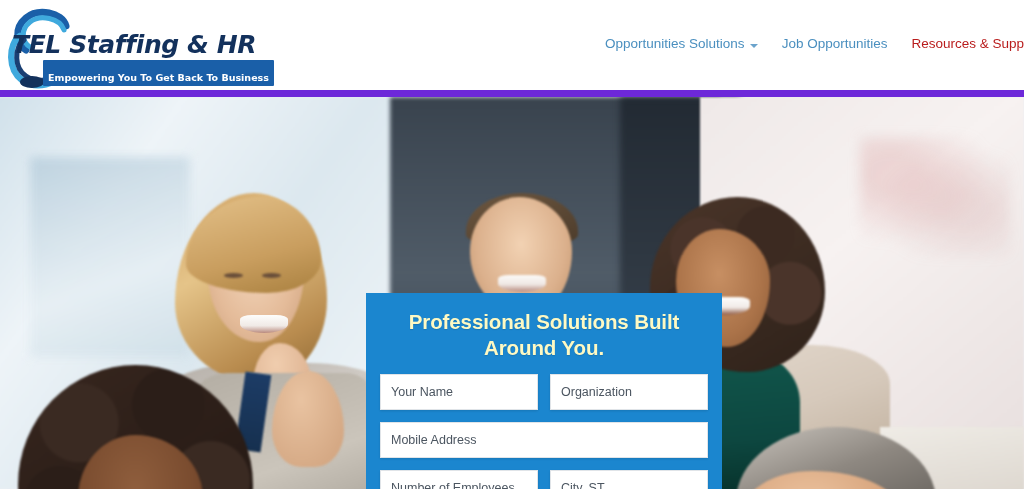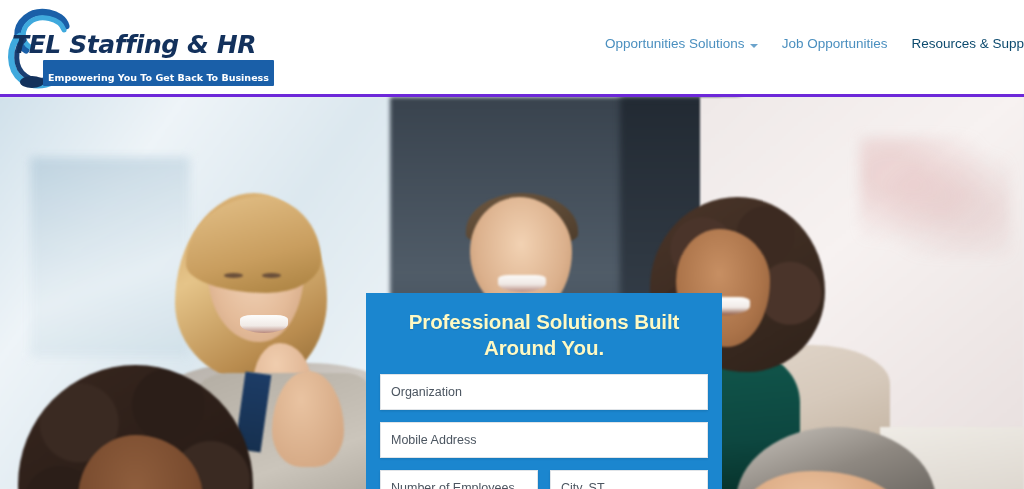--- a/index.html
+++ b/index.html
@@ -9,21 +9,21 @@
     background: #ffffff;
     font-family: "Liberation Sans", sans-serif;
   }
   #page { position: relative; width: 1024px; height: 489px; overflow: hidden; }
 
   
   #header {
     position: absolute; top: 0; left: 0;
     width: 1024px; height: 97px;
     background: #ffffff;
-    border-bottom: 3px solid #6d28d9;
+    border-bottom: 7px solid #6d28d9;
     z-index: 30;
   }
   #logo {
     position: absolute; left: 4px; top: 4px;
     width: 215px; height: 90px;
   }
   .logo-swirl { position: absolute; left: 0; top: 0; width: 80px; height: 90px; }
   .logo-text {
     position: absolute; left: 8px; top: 26px;
     font-family: "DejaVu Sans", sans-serif;
@@ -49,21 +49,21 @@
     padding-right: 0;
   }
   .nav-item {
     font-size: 13.5px;
     white-space: nowrap;
     cursor: pointer;
     display: flex; align-items: center; gap: 5px;
     font-family: "Liberation Sans", sans-serif;
   }
   .nav-blue { color: #4a8fbf; }
-  .nav-red  { color: #0c4a6e; }
+  .nav-red  { color: #b91c1c; }
   .caret {
     display: inline-block;
     width: 0; height: 0;
     border-left: 4px solid transparent;
     border-right: 4px solid transparent;
     border-top: 4px solid #6ba3cc;
     position: relative; top: 2px;
   }
 
   
@@ -396,20 +396,23 @@
       <div class="p6-hair"></div>
       <div class="p6-face"></div>
 
     </div>
 
     <div id="form-card">
       <div id="form-title">Professional Solutions Built Around You.</div>
 
       <div class="form-row">
         <div class="field">
+          <span class="field-label">Your Name</span>
+        </div>
+        <div class="field">
           <span class="field-label">Organization</span>
         </div>
       </div>
 
       <div class="form-row">
         <div class="field">
           <span class="field-label">Mobile Address</span>
         </div>
       </div>
 

